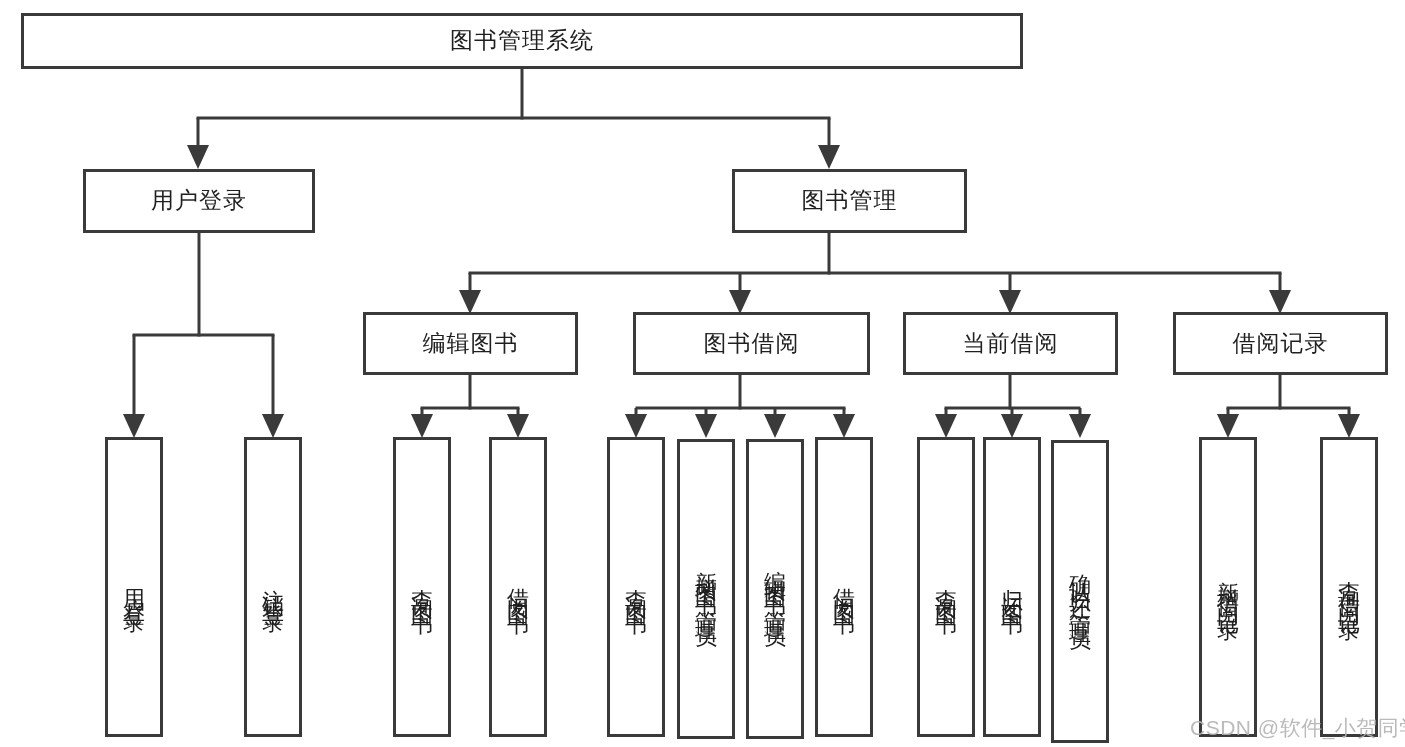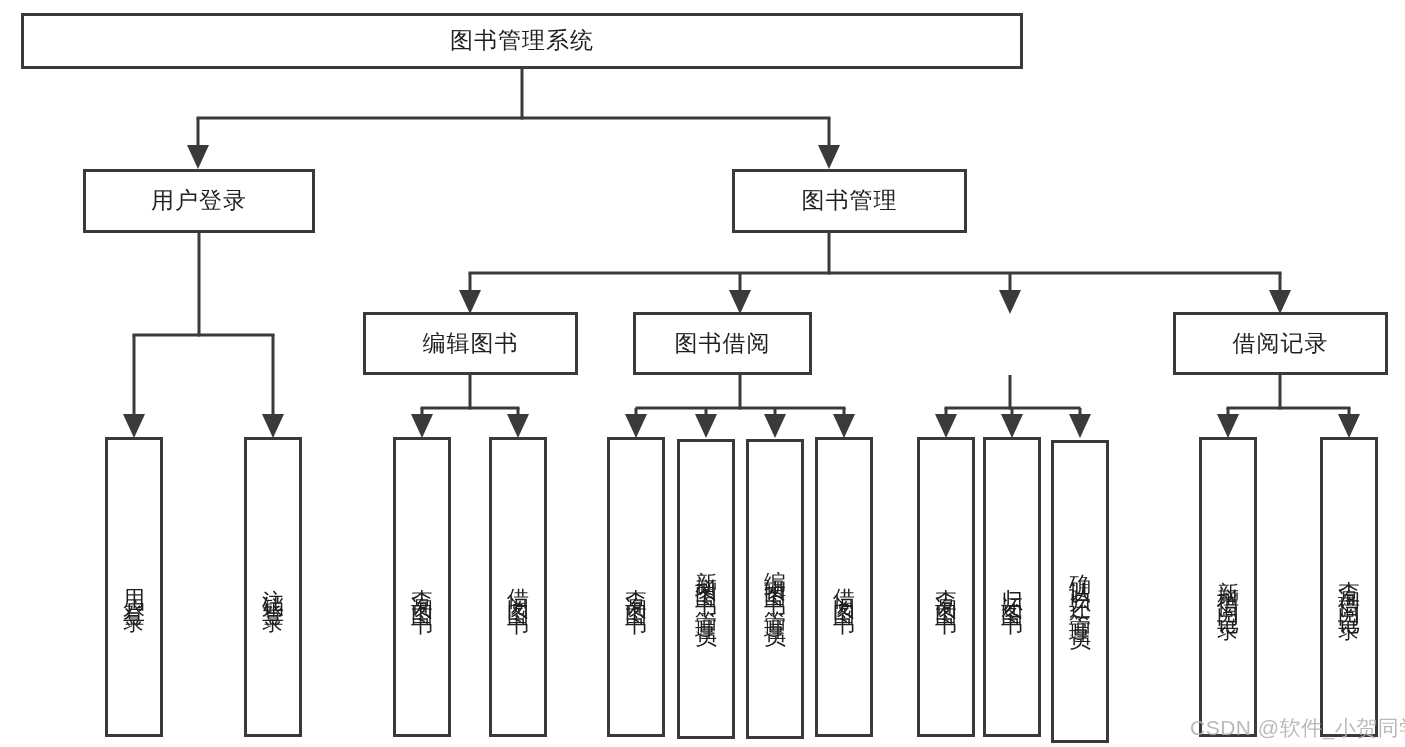--- a/index.html
+++ b/index.html
@@ -118,22 +118,25 @@
   <div class="box node-h" style="left:83px;top:169px;width:232px;height:64px">
     <span class="lbl">用户登录</span>
   </div>
   <div class="box node-h" style="left:732px;top:169px;width:235px;height:64px">
     <span class="lbl">图书管理</span>
   </div>
 
   <div class="box node-h" style="left:363px;top:312px;width:215px;height:63px">
     <span class="lbl">编辑图书</span>
   </div>
-  <div class="box node-h" style="left:633px;top:312px;width:179px;height:63px">
+  <div class="box node-h" style="left:633px;top:312px;width:237px;height:63px">
     <span class="lbl">图书借阅</span>
+  </div>
+  <div class="box node-h" style="left:903px;top:312px;width:215px;height:63px">
+    <span class="lbl">当前借阅</span>
   </div>
   <div class="box node-h" style="left:1173px;top:312px;width:215px;height:63px">
     <span class="lbl">借阅记录</span>
   </div>
 
   <div class="box node-v" style="left:105px;top:437px;width:58px;height:300px">
     <span class="lbl">用户登录</span>
   </div>
   <div class="box node-v" style="left:244px;top:437px;width:58px;height:300px">
     <span class="lbl">注销登录</span>

